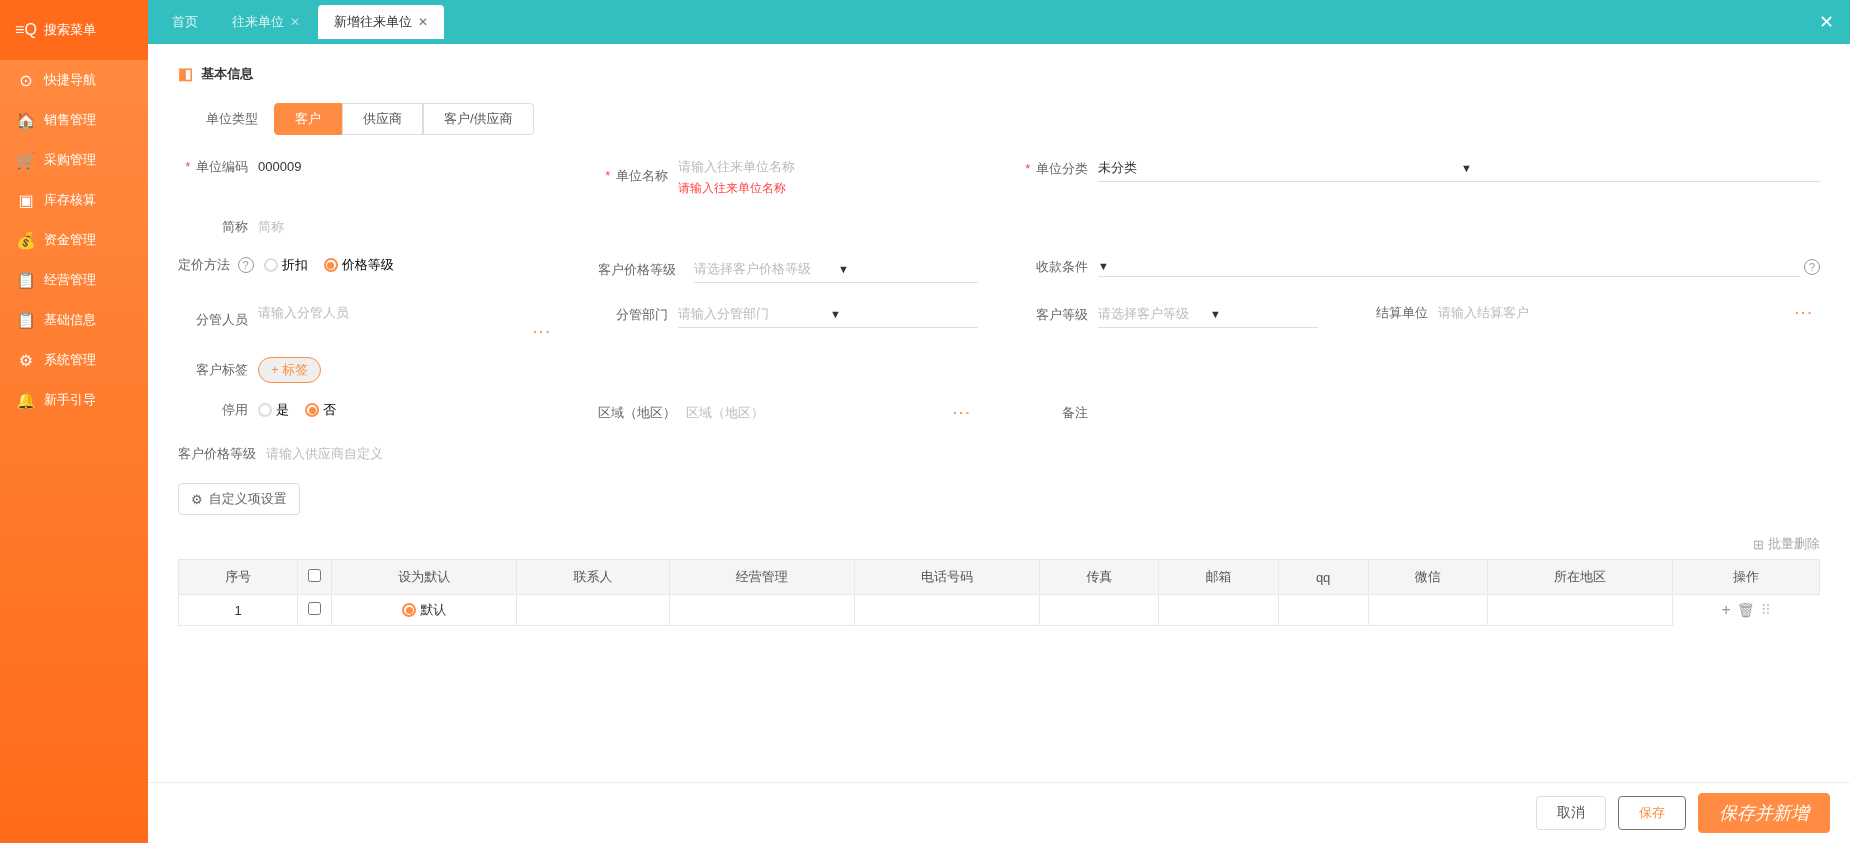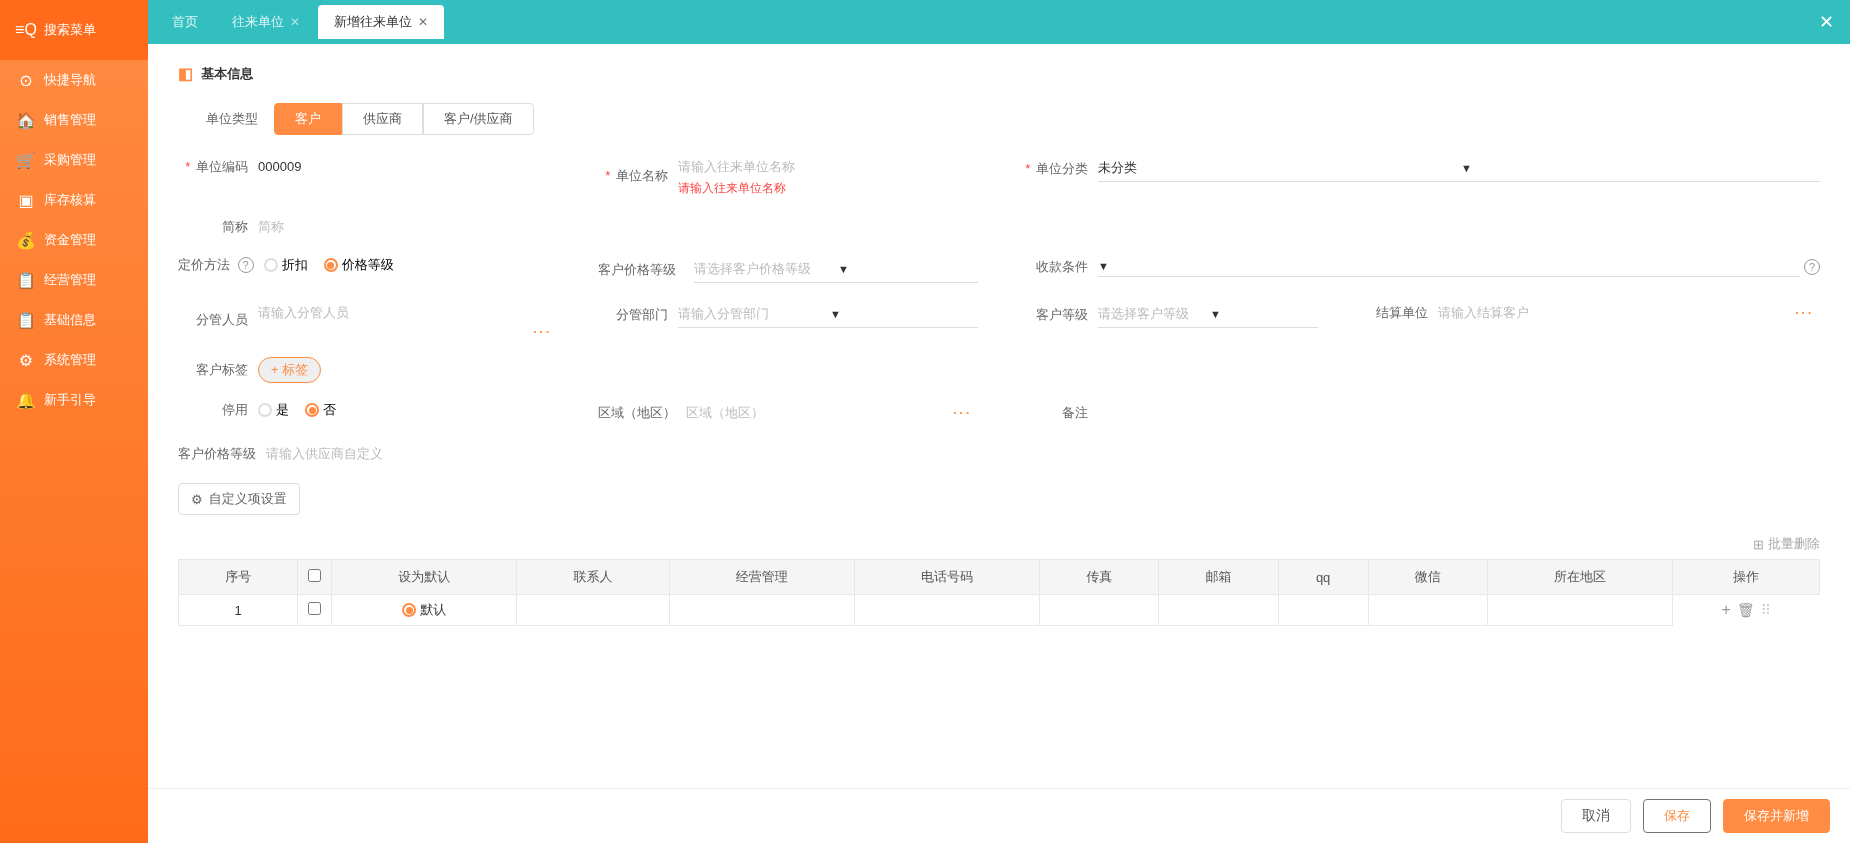--- a/index.html
+++ b/index.html
@@ -336,21 +336,22 @@
       color: #ff8c42;
       font-size: 13px;
     }
     .btn-save-new {
       padding: 7px 20px;
       background: #ff8c42;
       border: 1px solid #ff8c42;
       border-radius: 4px;
       cursor: pointer;
       color: white;
-      font-size: 13px;
+      font-size: 18px;
+      font-style: italic;
     }
 
     .batch-delete {
       display: flex;
       align-items: center;
       justify-content: flex-end;
       margin-bottom: 6px;
       color: #aaa;
       font-size: 13px;
       gap: 4px;

